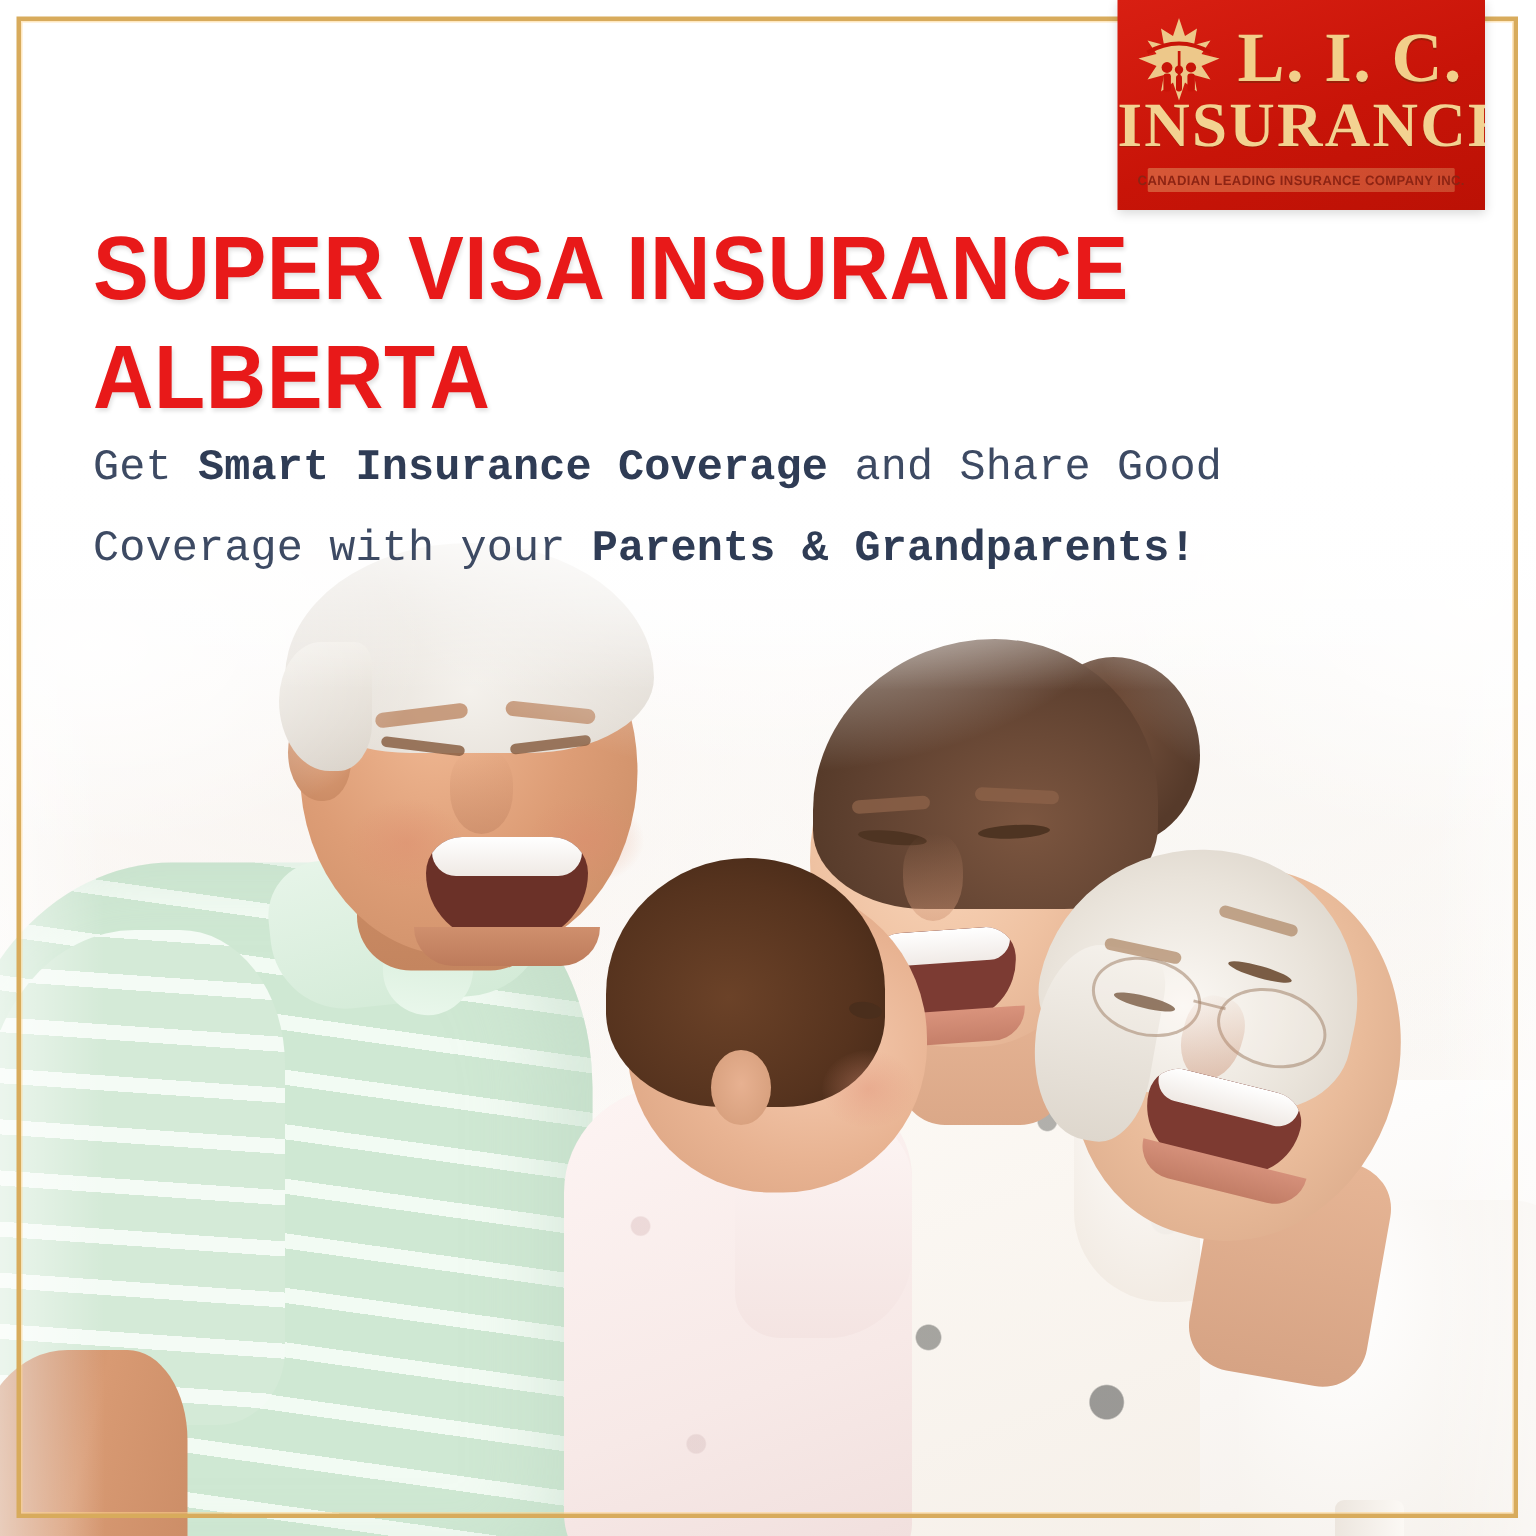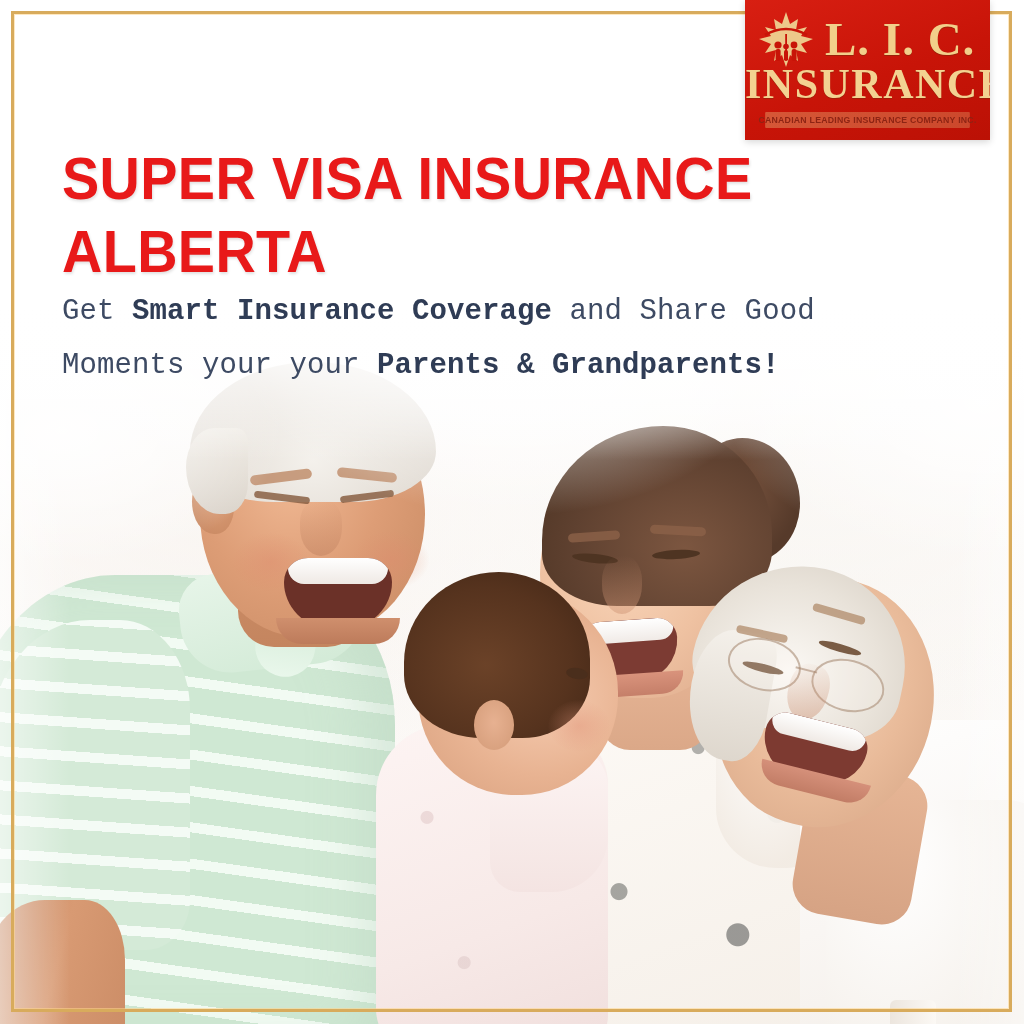--- a/index.html
+++ b/index.html
@@ -637,21 +637,21 @@
     <div class="photo-side-fade-r"></div>
   </div>
 
   <h1 class="headline">
     <span class="headline-line">SUPER VISA INSURANCE</span>
     <span class="headline-line">ALBERTA</span>
   </h1>
 
   <p class="subhead">
     <span class="subhead-line"><span>Get </span><b>Smart Insurance Coverage</b><span> and Share Good</span></span>
-    <span class="subhead-line"><span>Moments your your </span><b>Parents &amp; Grandparents!</b></span>
+    <span class="subhead-line"><span>Coverage with your </span><b>Parents &amp; Grandparents!</b></span>
   </p>
 
   <div class="logo">
     <div class="logo-row">
       <span class="logo-emblem">
         <svg viewBox="0 0 70 60" width="70" height="60" aria-hidden="true">
           <path d="M35 3 L39 15 L47 10 L45 21 L56 18 L50 27 L62 30 L50 35 L56 44 L45 41 L47 52 L39 46 L35 58 L31 46 L23 52 L25 41 L14 44 L20 35 L8 30 L20 27 L14 18 L25 21 L23 10 L31 15 Z" fill="#edc88a"></path>
           <path d="M14 26 Q35 14 56 26" stroke="#c81408" stroke-width="2.6" fill="none"></path>
           <rect x="34.2" y="25" width="1.8" height="20" fill="#c81408"></rect>
           <circle cx="27" cy="36" r="3.6" fill="#c81408"></circle>

